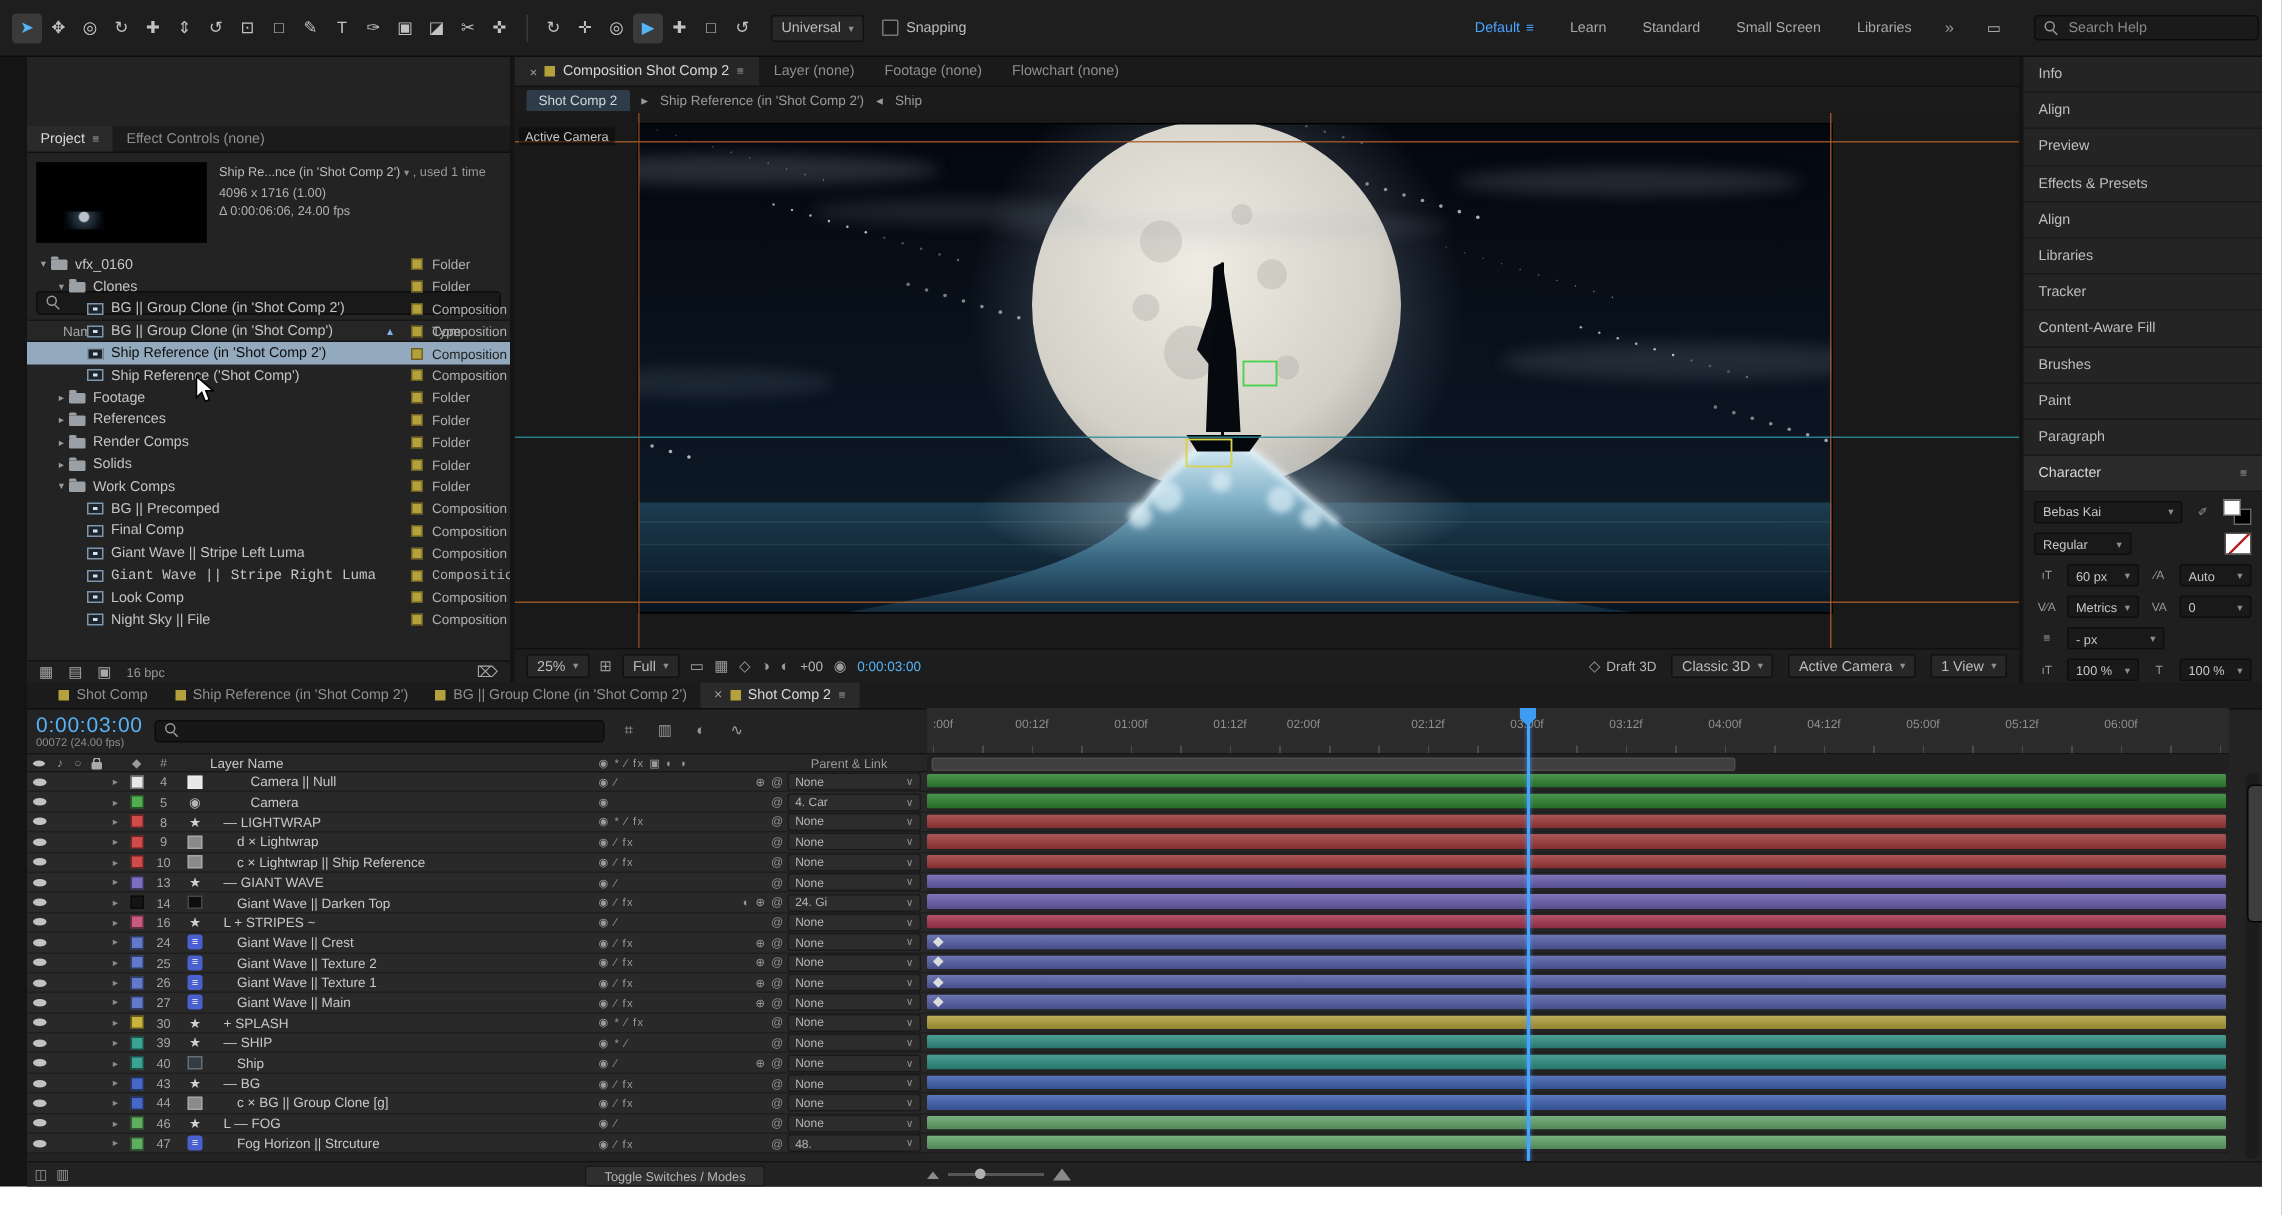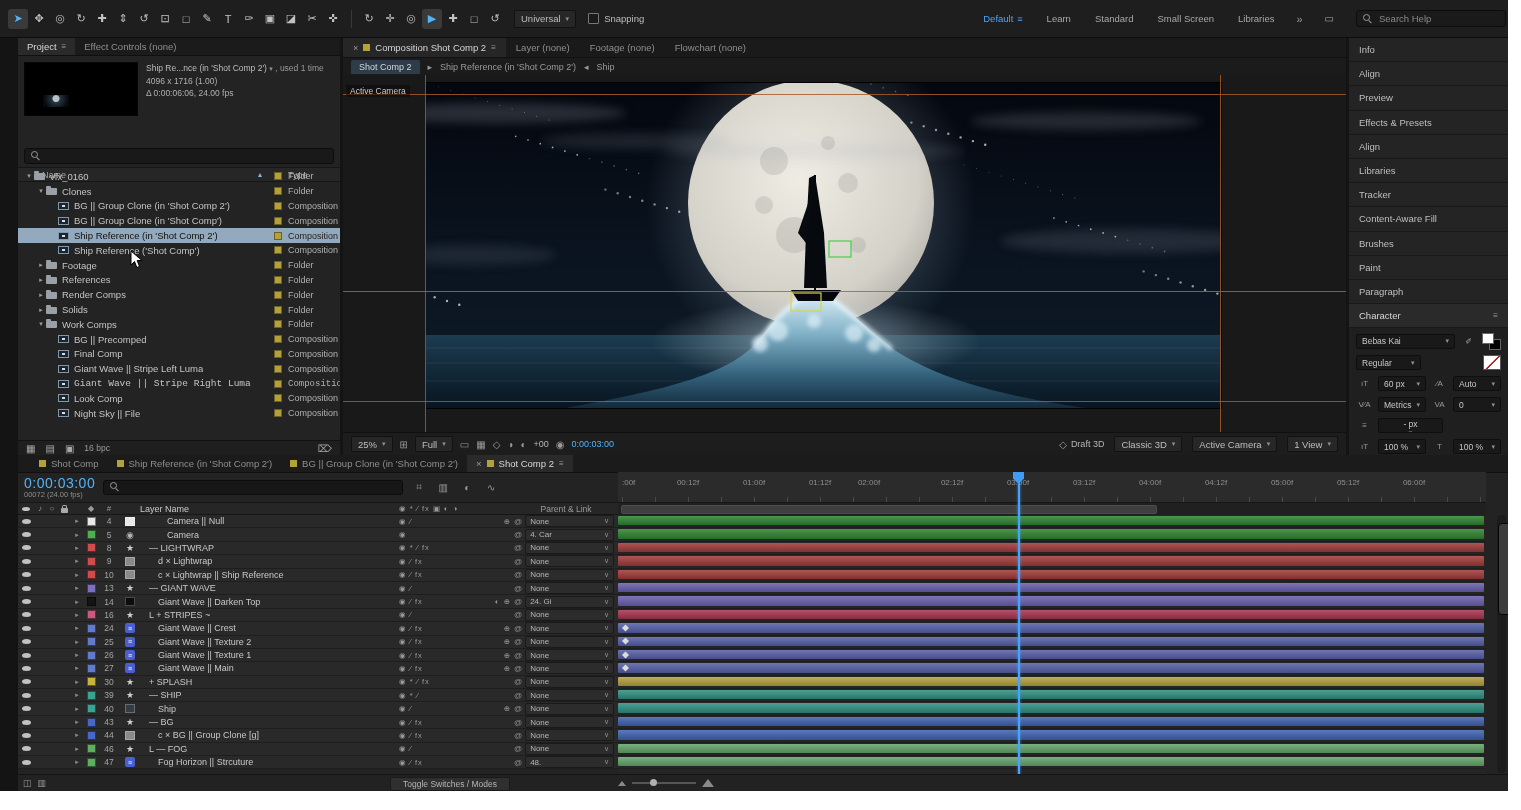--- a/index.html
+++ b/index.html
@@ -27,21 +27,21 @@
   .search{display:flex;align-items:center;gap:6px;background:#1a1a1a;border:1px solid #0c0c0c;border-radius:3px;
           height:17px;width:150px;padding:0 6px;box-sizing:border-box;color:#8a8a8a;font-size:9.5px;}
   .mag{position:relative;width:10px;height:10px;flex:none;}
   .mag::before{content:"";position:absolute;left:0;top:0;width:5px;height:5px;border:1.4px solid #9a9a9a;border-radius:50%;}
   .mag::after{content:"";position:absolute;left:6px;top:6px;width:4px;height:1.4px;background:#9a9a9a;transform:rotate(45deg);transform-origin:0 0;}
   .mini-ic{color:#a8a8a8;font-size:10px;}
 
   
   .main{position:absolute;left:0;top:38px;width:1508px;height:417px;}
   .panel{position:absolute;background:#232323;overflow:hidden;}
-  .tabstrip{height:17px;background:#1b1b1b;display:flex;align-items:stretch;border-bottom:1px solid #101010;}
+  .tabstrip{height:17px;background:#1b1b1b;display:flex;align-items:stretch;border-bottom:1px solid #101010;margin-top:46px;}
   .ptab{display:flex;align-items:center;gap:5px;padding:0 9px;font-size:9.5px;color:#8f8f8f;white-space:nowrap;}
   .ptab.active{background:#2a2a2a;color:#d8d8d8;}
   .hamb{font-size:8px;color:#9a9a9a;}
 
   
   .project{left:18px;top:0;width:322px;height:417px;}
   .pv{display:flex;gap:8px;padding:6px 6px 4px 6px;height:58px;}
   .thumb{width:112px;height:52px;background:#000;border:1px solid #060606;flex:none;position:relative;overflow:hidden;}
   .thumb::before{content:"";position:absolute;left:18px;bottom:8px;width:26px;height:12px;
                  background:radial-gradient(circle at 50% 30%, #cfd6dd 0 3px, #2a3c4a 4px, #05090d 80%);opacity:.9;}
@@ -689,21 +689,21 @@
                 <span class="caret">▾</span>
               </span>
             <span class="ch-ic">VA</span>
             <span class="ch-sel">
               <span>0</span>
                 <span class="caret">▾</span>
               </span>
           </div>
           <div class="ch-row">
             <span class="ch-ic">≡</span>
-            <span class="ch-sel" style="max-width:70px;flex-direction:column;">
+            <span class="ch-sel" style="max-width:70px;">
               <span>- px</span>
                 <span class="caret">▾</span>
               </span>
             <span style="flex:1"></span>
           </div>
           <div class="ch-row">
             <span class="ch-ic">ıT</span>
             <span class="ch-sel">
               <span>100 %</span>
                 <span class="caret">▾</span>

